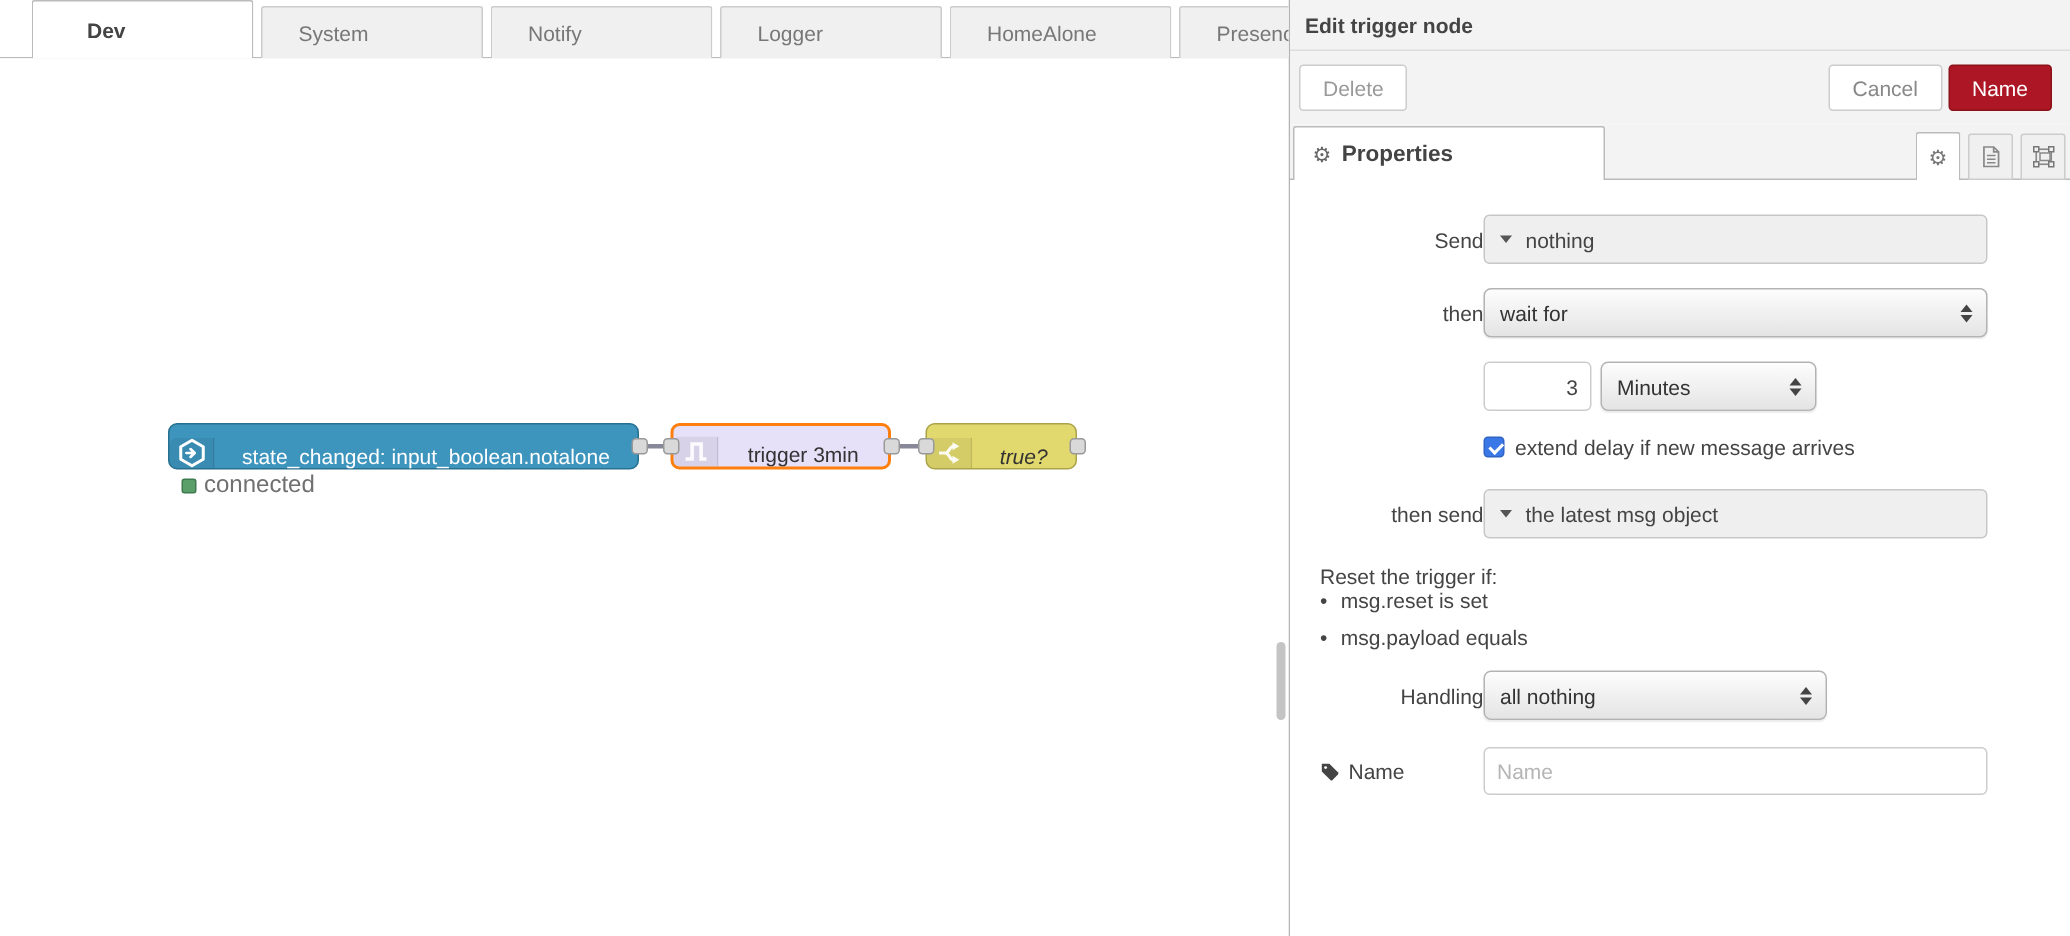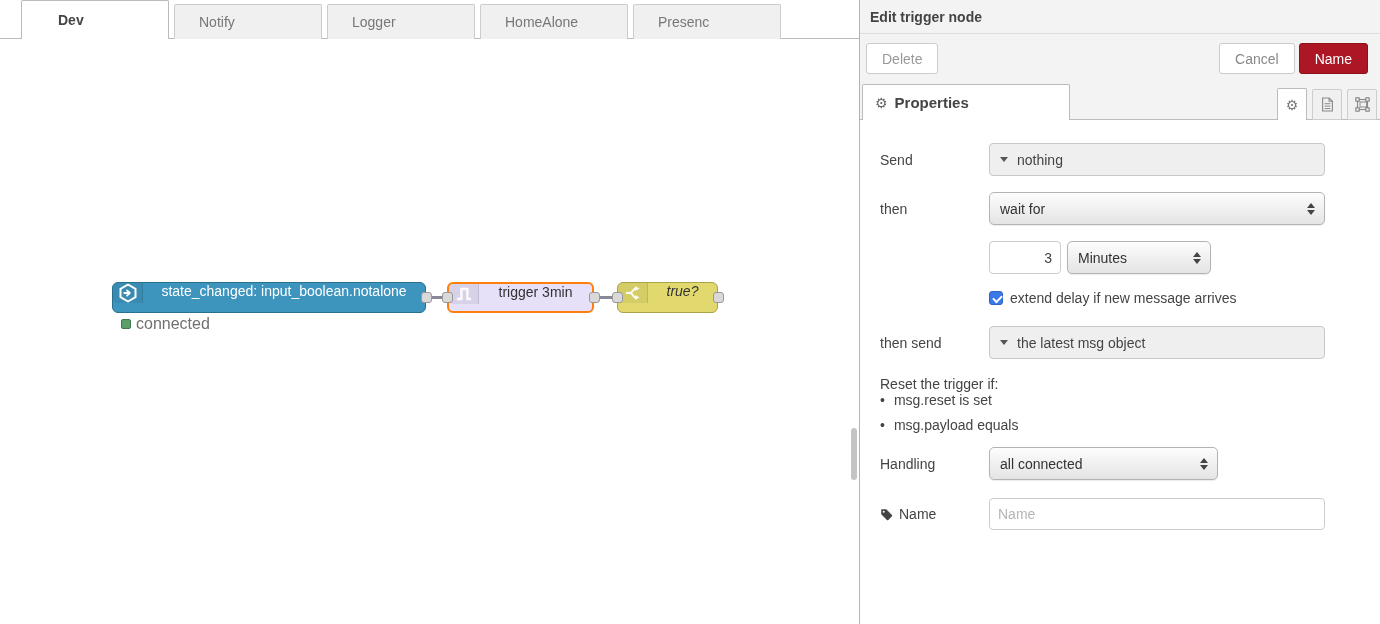--- a/index.html
+++ b/index.html
@@ -12,21 +12,21 @@
   .canvas-pane { position: relative; width: 860px; height: 624px; border-right: 1px solid #b3b3b3; background: #fff; }
 
   .tabbar { position: relative; height: 39px; background: #fff; display: flex; align-items: flex-end; padding-left: 21px; overflow: hidden; }
   .tabbar-border { position: absolute; left: 0; right: 0; bottom: 0; height: 1px; background: #bbb; }
   .ws-tab { position: relative; width: 148px; height: 35px; margin-right: 5px; background: #f0f0f0; border: 1px solid #ccc; border-bottom: none;
             border-radius: 2px 2px 0 0; display: flex; align-items: center; padding-left: 24px; font-size: 14px; color: #777; flex: none; cursor: pointer; }
   .ws-tab.active { height: 39px; background: #fff; border-color: #bbb; color: #444; font-weight: bold; z-index: 2; padding-left: 36px; }
 
   .canvas { position: relative; width: 100%; height: 585px; background: #fff; }
 
-  .node { position: absolute; height: 31px; border-radius: 6px; display: flex; align-items: flex-start; font-size: 14px; }
+  .node { position: absolute; height: 31px; border-radius: 6px; display: flex; align-items: flex-end; font-size: 14px; }
   .node-icon { width: 30px; flex: none; background: rgba(0,0,0,0.06); border-right: 1px solid rgba(0,0,0,0.1);
                border-radius: 5px 0 0 5px; display: flex; align-items: center; justify-content: center; }
   .node-label { flex: 1; display: flex; align-items: center; justify-content: center; padding: 0 8px; white-space: nowrap; }
 
   .node-events { left: 112px; top: 243px; width: 314px; background: #3d94bd; border: 1px solid #27708f; color: #fff; }
   .node-trigger { left: 447px; top: 243px; width: 147px; background: #e6e0f8; border: 2px solid #ff7f0e; color: #333; }
   .node-trigger .node-icon { border-radius: 4px 0 0 4px; }
   .node-switch { left: 617px; top: 243px; width: 101px; background: #e2d96e; border: 1px solid #aaa34a; color: #333; }
   .node-switch .node-label { font-style: italic; }
 
@@ -59,21 +59,21 @@
   .mini-btn { position: absolute; bottom: 0; width: 30px; height: 31px; background: #f0f0f0; border: 1px solid #ccc; border-radius: 2px 2px 0 0;
               display: flex; align-items: center; justify-content: center; cursor: pointer; }
   .mini-btn.active { background: #fff; border-color: #bbb; border-bottom: none; height: 32px; z-index: 2; }
   .mini-gear { right: 73px; }
   .mini-doc { right: 38px; }
   .mini-appearance { right: 3px; }
   .mini-btn .gear { font-size: 14px; color: #777; }
 
   .panel-content { flex: 1; background: #fff; padding: 23px 20px 0 20px; overflow: hidden; }
   .form-row { display: flex; align-items: center; margin-bottom: 16px; }
-  .form-label { width: 109px; flex: none; font-size: 14px; color: #444; }
+  .form-label { width: 109px; flex: none; font-size: 14px; color: #444; text-align: right; }
   .spacer { width: 109px; flex: none; }
 
   .dropdown-btn { width: 336px; height: 33px; background: #efefef; border: 1px solid #c7c7c7; border-radius: 4px;
                   display: flex; align-items: center; padding: 0 10px; font-size: 14px; color: #444; cursor: pointer; }
   .caret-down { width: 0; height: 0; border-left: 4px solid transparent; border-right: 4px solid transparent; border-top: 5px solid #555; margin-right: 9px; flex: none; }
 
   .fakeselect { position: relative; height: 33px; background: linear-gradient(#fdfdfd, #e4e4e4); border: 1px solid #b3b3b3; border-radius: 5px;
                 box-shadow: 0 1px 1px rgba(0,0,0,0.08); display: flex; align-items: center; padding: 0 26px 0 10px; font-size: 14px; color: #333; cursor: pointer; }
   .sel-then { width: 336px; }
   .sel-unit { width: 144px; margin-left: 6px; }
@@ -105,20 +105,23 @@
 </head>
 <body>
 
 <div class="app">
 
   <div class="canvas-pane">
     <div class="tabbar">
       <div class="tabbar-border"></div>
       <div class="ws-tab active">
           <span>Dev</span>
+        </div>
+      <div class="ws-tab">
+          <span>System</span>
         </div>
       <div class="ws-tab">
           <span>Notify</span>
         </div>
       <div class="ws-tab">
           <span>Logger</span>
         </div>
       <div class="ws-tab">
           <span>HomeAlone</span>
         </div>
@@ -271,21 +274,21 @@
           <div class="rule-line">
             <span class="bullet">•</span>
             <span>msg.payload equals</span>
           </div>
         </div>
       </div>
 
       <div class="form-row" style="margin-bottom:18px;">
         <div class="form-label">Handling</div>
         <div class="fakeselect sel-handling">
-          <span>all connected</span>
+          <span>all nothing</span>
           <span class="spinner">
               <span class="arr-up"></span>
               <span class="arr-dn"></span>
             </span>
         </div>
       </div>
 
       <div class="form-row">
         <div class="form-label name-label">
           <span class="tag-icon">

